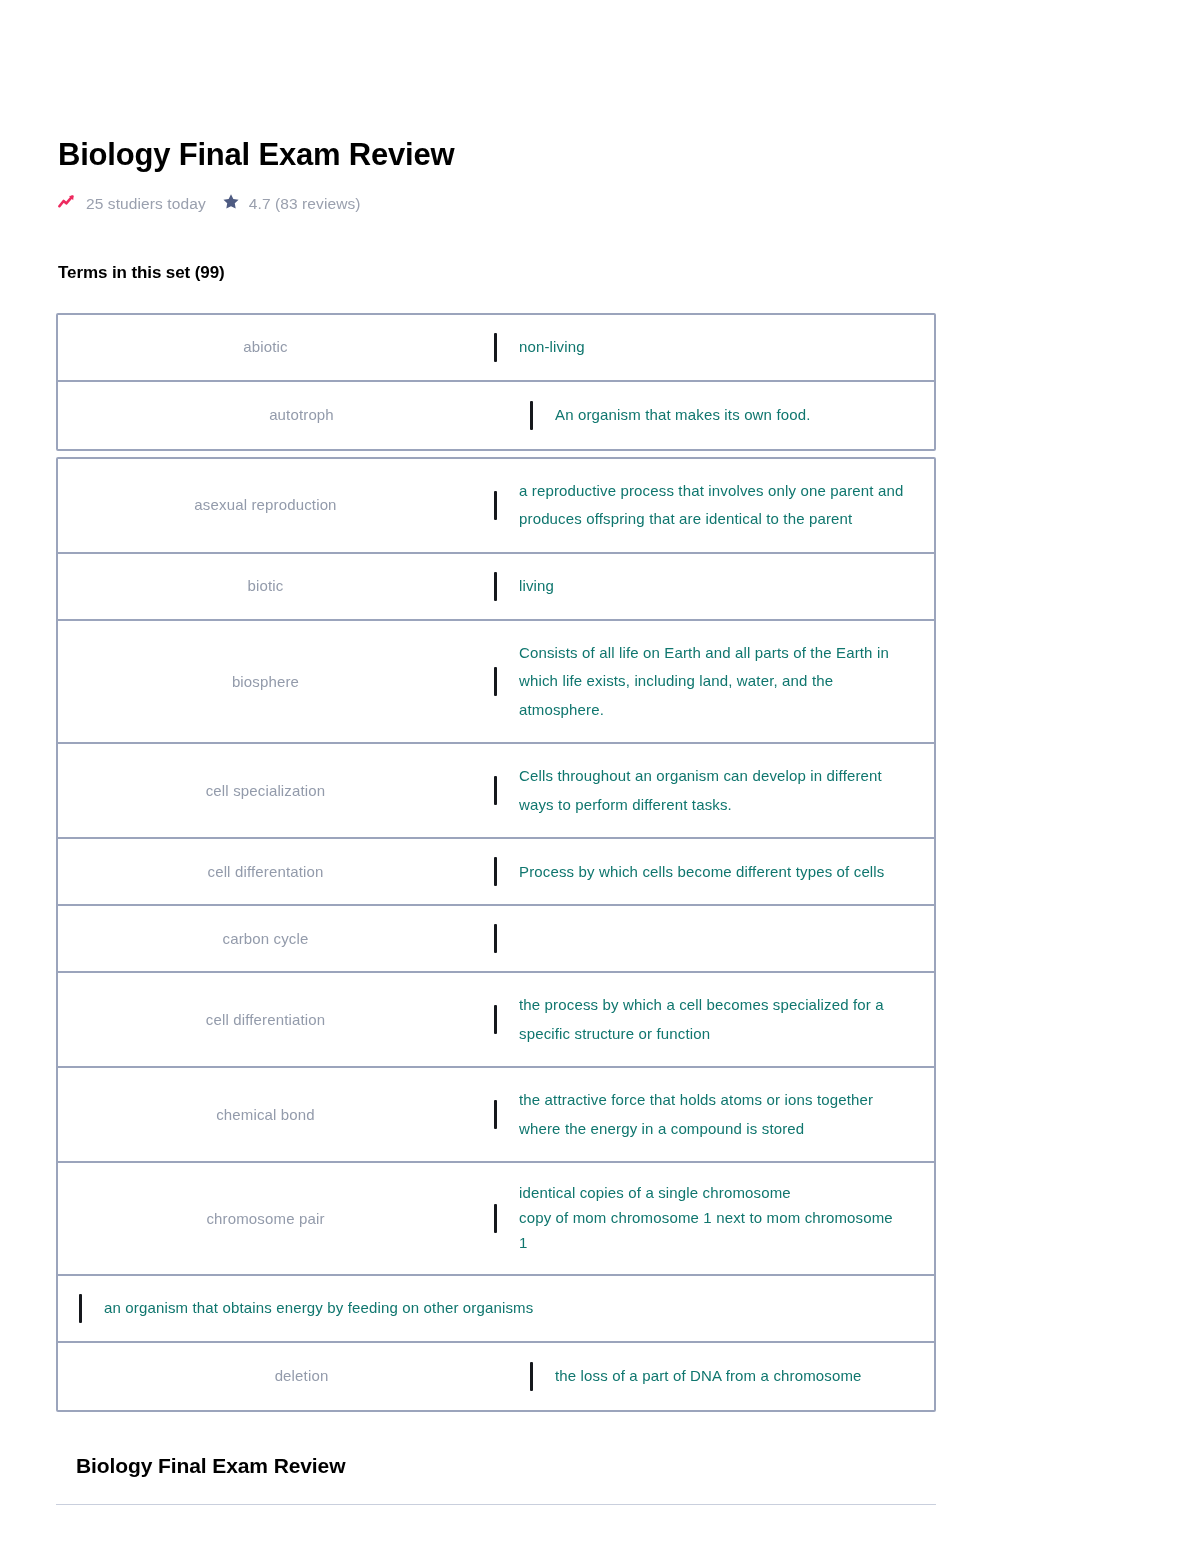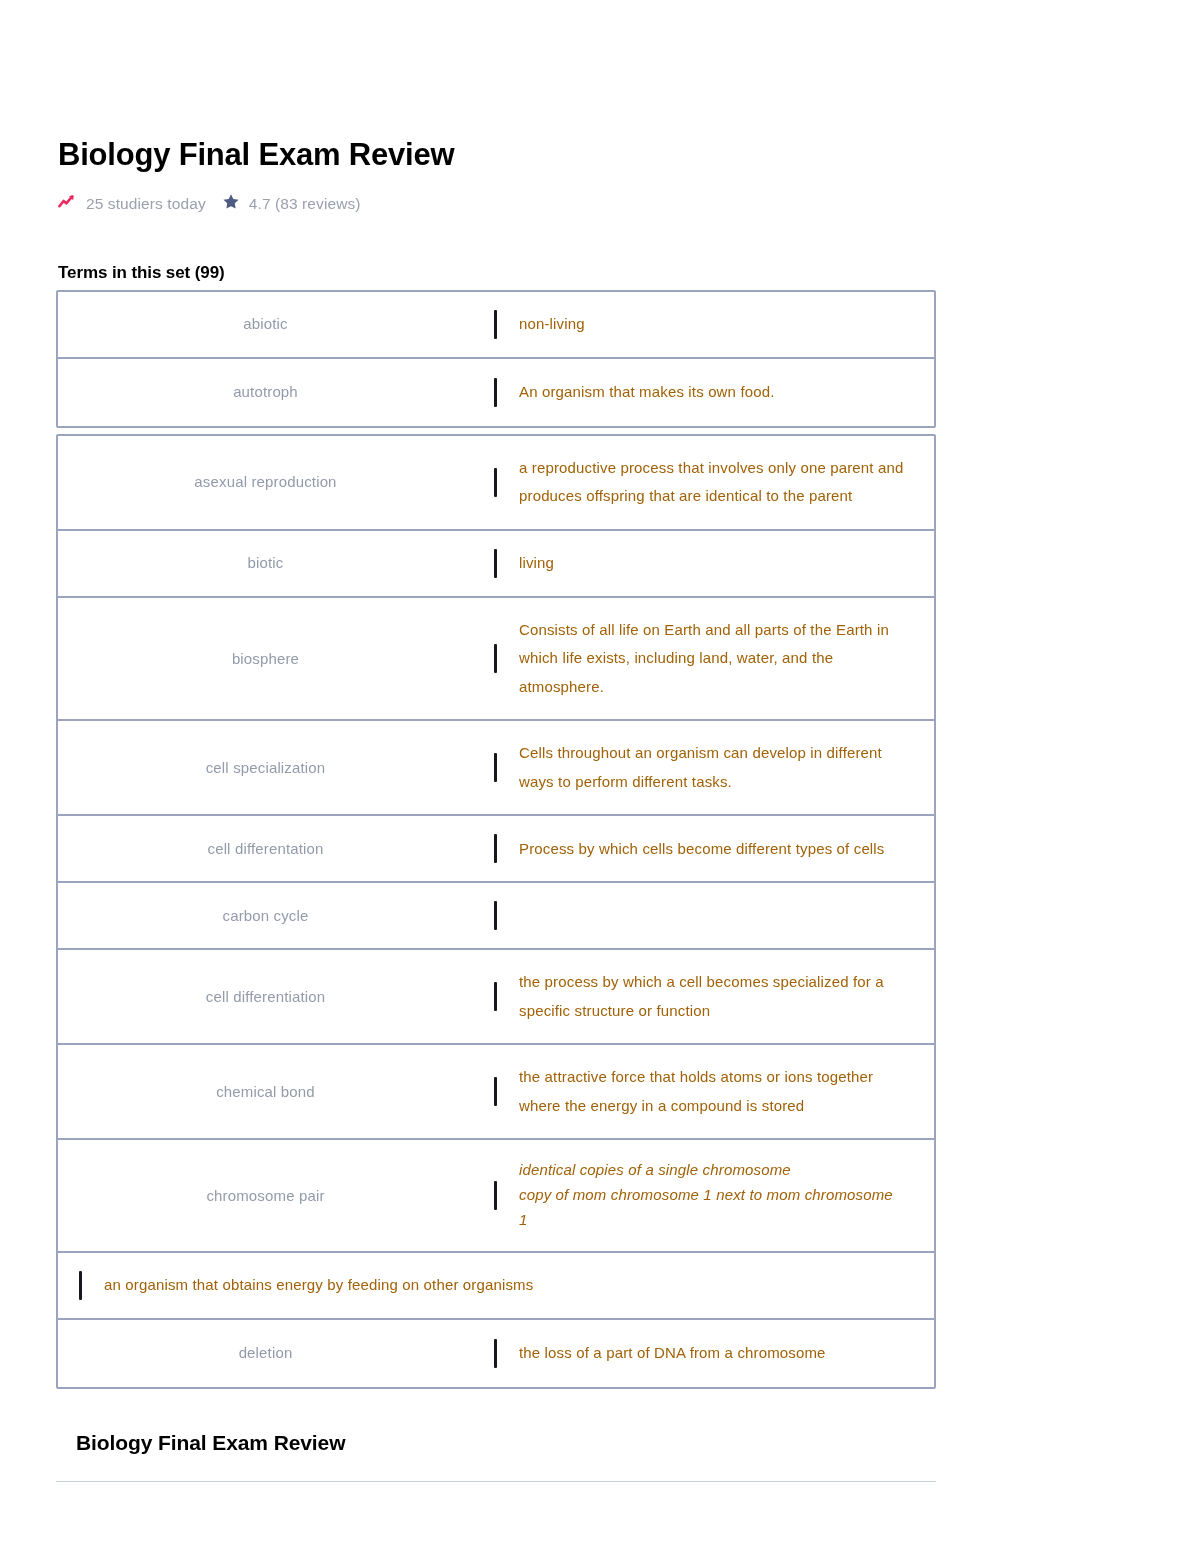--- a/index.html
+++ b/index.html
@@ -65,37 +65,37 @@
   .terms-heading {
     margin: 48px 0 0 2px;
     font-size: 17px;
     font-weight: 700;
     color: #000000;
     letter-spacing: -0.1px;
   }
 
   
   .terms-wrap {
-    margin-top: 7px;
+    margin-top: 30px;
   }
   .term-group {
     border: 2px solid #9ba4bc;
     border-radius: 2px;
     background: #ffffff;
     margin-bottom: 6px;
     overflow: hidden;
   }
   .term-row {
     display: flex;
     align-items: stretch;
     background: #ffffff;
     border-bottom: 2px solid #9ba4bc;
     min-height: 67px;
   }
-  .term-group .term-row:last-child { border-bottom: none; }
+  .term-group .term-row:last-child { border-bottom: none; padding-left: 36px; }
 
   .term-cell {
     width: 415px;
     flex: 0 0 415px;
     display: flex;
     align-items: center;
     justify-content: center;
     padding: 18px 22px;
   }
   .term-text {
@@ -120,27 +120,27 @@
   }
 
   .def-cell {
     flex: 1 1 auto;
     display: flex;
     align-items: center;
     padding: 18px 30px 18px 2px;
   }
   .def-text {
     font-size: 15px;
-    color: #a16207;
+    color: #0f766e;
     line-height: 1.9;
     letter-spacing: 0.15px;
     max-width: 620px;
   }
   .def-text.tight { line-height: 1.65; }
-  .def-text .br-line { display: block; font-style: italic; }
+  .def-text .br-line { display: block; }
 
   
   .footer-block {
     margin-top: 42px;
     padding: 0 56px;
   }
   .footer-title {
     font-size: 21px;
     font-weight: 700;
     color: #000000;

